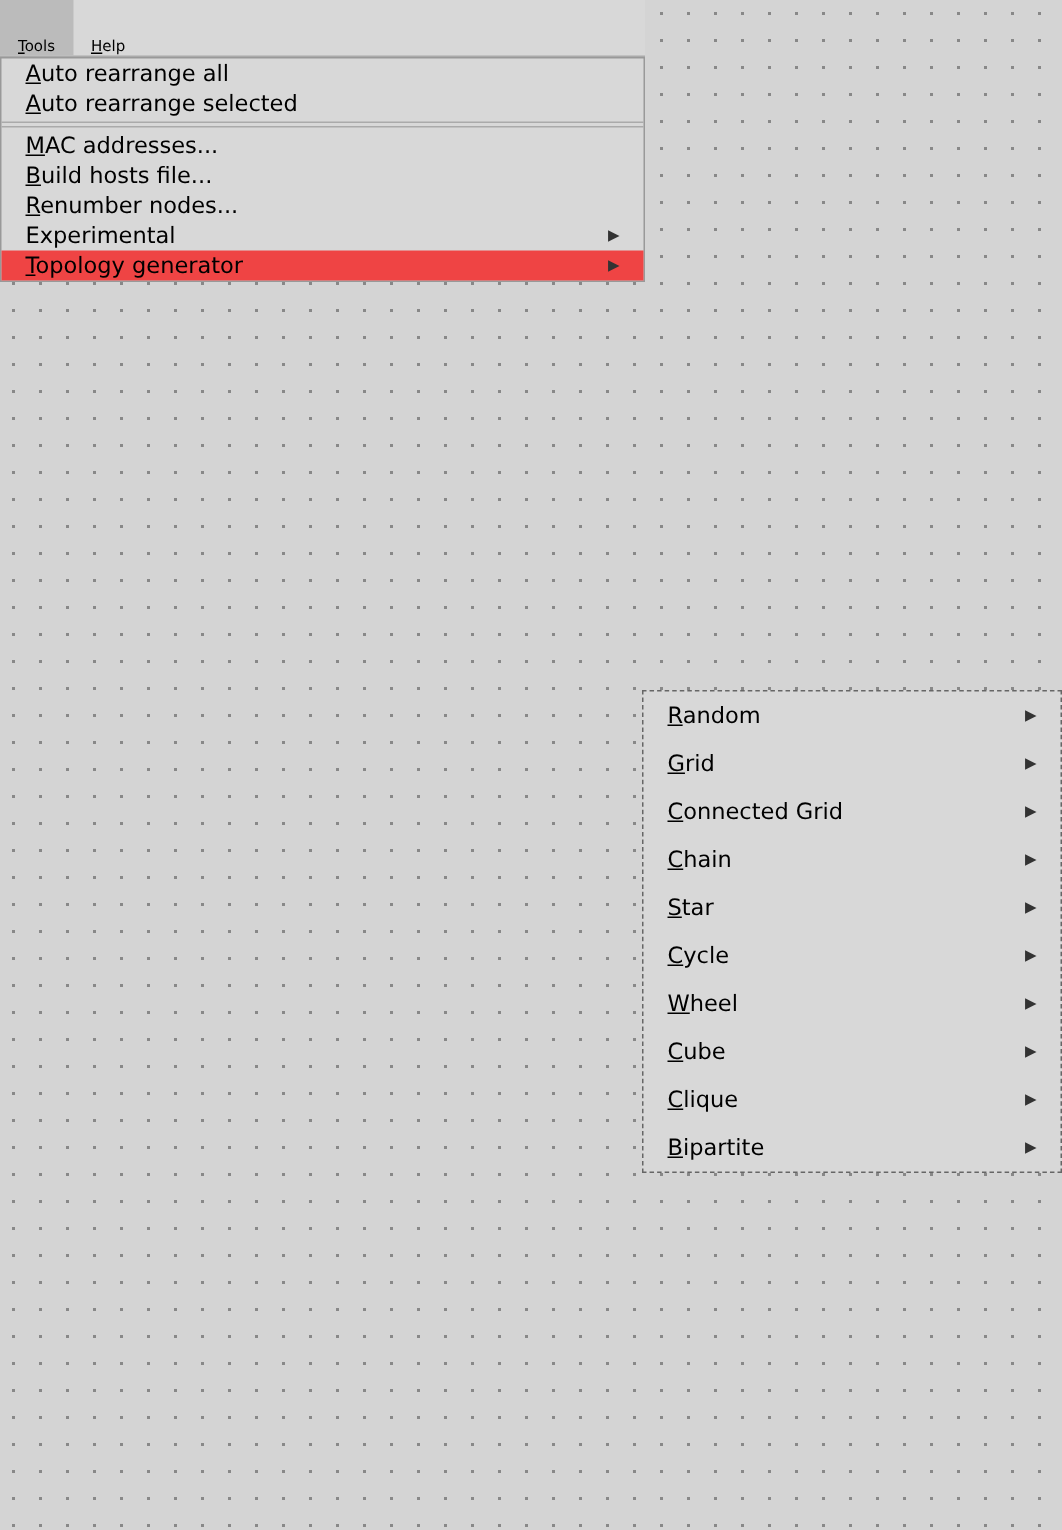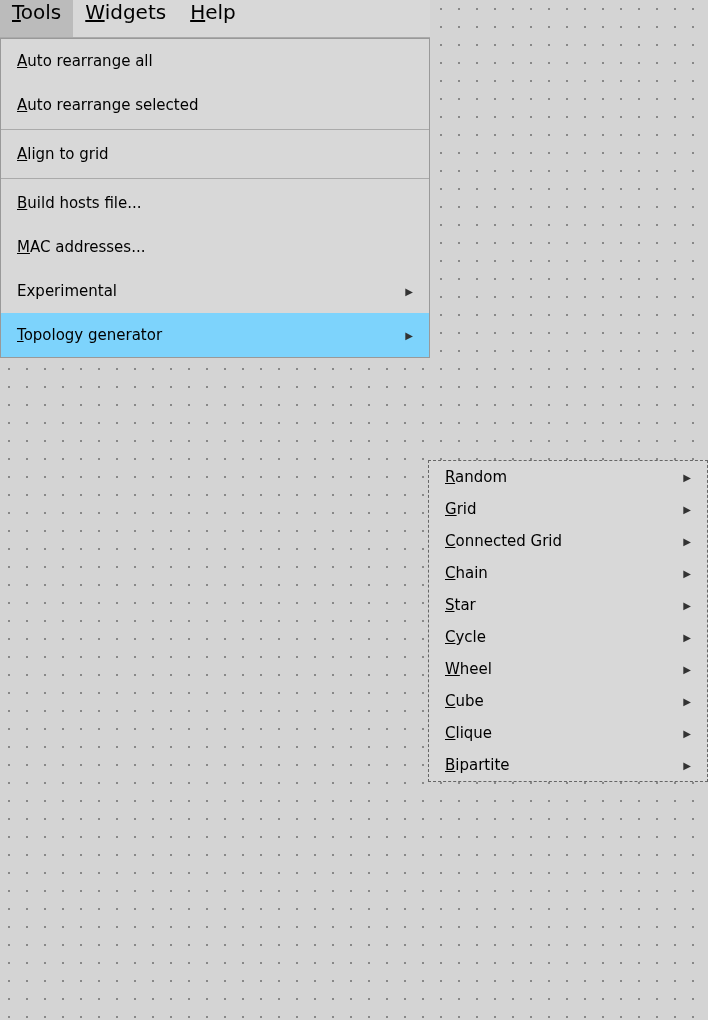--- a/index.html
+++ b/index.html
@@ -40,23 +40,23 @@
       background-color: #d8d8d8;
       display: flex;
       align-items: stretch;
       border-bottom: 1px solid #aaa;
       z-index: 100;
     }
 
     .menubar-item {
       padding: 0 12px;
       display: flex;
-      align-items: flex-start;
+      align-items: flex-end;
       cursor: pointer;
-      font-size: 20px;
+      font-size: 10px;
       color: #000;
       border: none;
       background: none;
       white-space: nowrap;
     }
 
     .menubar-item:hover,
     .menubar-item.active {
       background-color: #bbb;
     }
@@ -66,32 +66,32 @@
       position: absolute;
       top: 38px;
       left: 0;
       width: 430px;
       background-color: #d8d8d8;
       border: 1px solid #999;
       z-index: 200;
     }
 
     .menu-item {
-      padding: 13px 16px;
+      padding: 1px 16px;
       cursor: pointer;
       display: flex;
       align-items: center;
       justify-content: space-between;
       white-space: nowrap;
       color: #000;
       font-size: 15px;
     }
 
     .menu-item.active {
-      background-color: #7dd3fc;
+      background-color: #ef4444;
     }
 
     .menu-separator {
       height: 1px;
       background-color: #aaa;
       margin: 2px 0;
     }
 
     .menu-item .arrow {
       font-size: 10px;
@@ -135,47 +135,44 @@
 </head>
 <body>
 
 <div class="canvas-area"></div>
 
 <div class="menubar">
   <div class="menubar-item active">
     <span><span class="underline-char">T</span>ools</span>
   </div>
   <div class="menubar-item">
-    <span><span class="underline-char">W</span>idgets</span>
-  </div>
-  <div class="menubar-item">
     <span><span class="underline-char">H</span>elp</span>
   </div>
 </div>
 
 <div class="tools-dropdown">
 
   <div class="menu-item">
     <span><span class="underline-char">A</span>uto rearrange all</span>
   </div>
   <div class="menu-item">
     <span><span class="underline-char">A</span>uto rearrange selected</span>
   </div>
   <div class="menu-separator"></div>
 
-  <div class="menu-item">
-    <span><span class="underline-char">A</span>lign to grid</span>
-  </div>
   <div class="menu-separator"></div>
 
   <div class="menu-item">
+    <span><span class="underline-char">M</span>AC addresses...</span>
+  </div>
+  <div class="menu-item">
     <span><span class="underline-char">B</span>uild hosts file...</span>
   </div>
   <div class="menu-item">
-    <span><span class="underline-char">M</span>AC addresses...</span>
+    <span><span class="underline-char">R</span>enumber nodes...</span>
   </div>
   <div class="menu-item">
     <span>Experimental</span>
     <span class="arrow">▶</span>
   </div>
   <div class="menu-item active">
     <span><span class="underline-char">T</span>opology generator</span>
     <span class="arrow">▶</span>
   </div>
 

